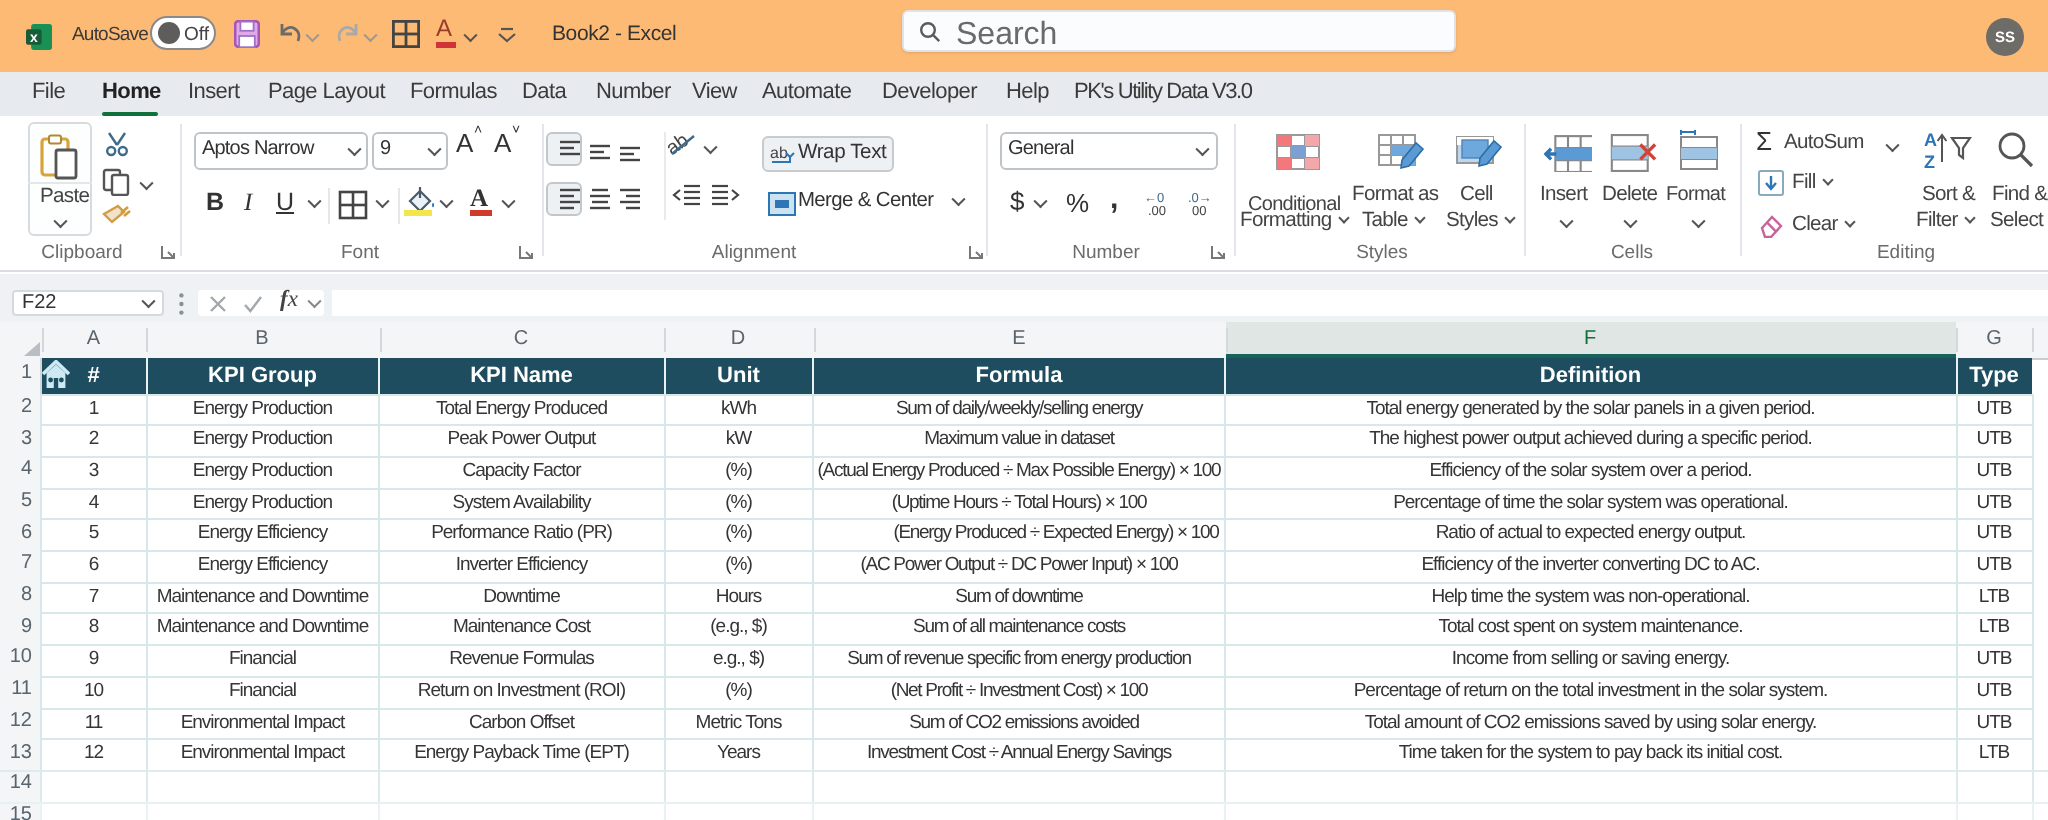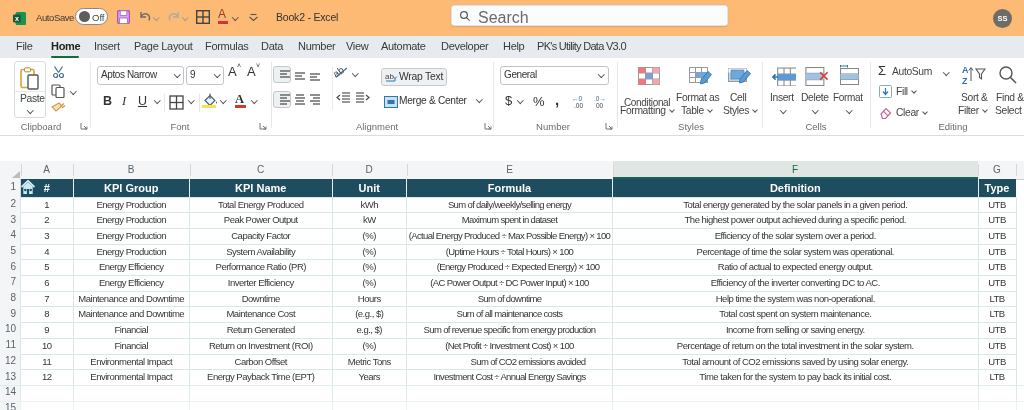--- a/index.html
+++ b/index.html
@@ -352,20 +352,40 @@
     </svg>
     <span class="abs rtxt" style="left:961px;top:34px;font-size:10.3px">Sort &amp;</span>
     <span class="abs rtxt" style="left:958px;top:47px;font-size:10.3px">Filter <i class="ichv"></i></span>
     <svg class="abs" style="left:998px;top:7px" width="20" height="20" viewBox="0 0 20 20">
       <circle cx="8" cy="8" r="6" fill="none" stroke="#555" stroke-width="1.4"></circle>
       <line x1="12.5" y1="12.5" x2="18" y2="18" stroke="#555" stroke-width="1.6"></line>
     </svg>
     <span class="abs rtxt" style="left:996px;top:34px;font-size:10.3px">Find &amp;</span>
     <span class="abs rtxt" style="left:995px;top:47px;font-size:10.3px">Select </span>
     <span class="glabel" style="left:953px">Editing</span>
+  </div>
+  <div id="fbar">
+    <div class="abs" style="left:6px;top:7.5px;width:76px;height:13.5px;background:#fff;border:1px solid #D6DADD;border-radius:2px"></div>
+    <span class="abs" style="left:11px;top:9px;font-size:10px;color:#333">F22</span>
+    <i class="abs chv" style="left:72px;top:11px;border-color:#555"></i>
+    <svg class="abs" style="left:89px;top:9px" width="4" height="12" viewBox="0 0 4 12">
+        <circle cx="1.7" cy="1.7" r="1.1" fill="#8a9096"></circle>
+        <circle cx="1.7" cy="6" r="1.1" fill="#8a9096"></circle>
+        <circle cx="1.7" cy="10.3" r="1.1" fill="#8a9096"></circle>
+      </svg>
+    <div class="abs" style="left:99px;top:7.5px;width:63px;height:13.5px;background:#fff;border-radius:2px"></div>
+    <svg class="abs" style="left:104px;top:9.5px" width="10" height="10" viewBox="0 0 10 10">
+        <path d="M1.5 1.5 L8.5 8.5 M8.5 1.5 L1.5 8.5" stroke="#A2A8AD" stroke-width="1.2"></path>
+      </svg>
+    <svg class="abs" style="left:121px;top:9.5px" width="11" height="10" viewBox="0 0 11 10">
+        <path d="M1.5 5.5 L4.2 8.5 L9.5 1.5" stroke="#A2A8AD" stroke-width="1.2" fill="none"></path>
+      </svg>
+    <span class="abs" style="left:140px;top:7px;font-size:11.5px;font-style:italic;color:#444;font-family:'Liberation Serif',serif"><b><i>f</i></b><i>x</i></span>
+    <i class="abs chv" style="left:154.5px;top:11px;border-color:#888"></i>
+    <div class="abs" style="left:166px;top:7.5px;width:858px;height:13.5px;background:#fff"></div>
   </div>
   <div id="sheet">
     <div id="colhead">
       <svg class="abs" style="left:12px;top:10px" width="8" height="7" viewBox="0 0 8 7">
           <path d="M8 0 L8 7 L0 7 Z" fill="#B8BEC4"></path>
         </svg>
       <span class="colletter" style="left:46.7px">A</span>
       <span class="colletter" style="left:131px">B</span>
       <span class="colletter" style="left:260.5px">C</span>
       <span class="colletter" style="left:369px">D</span>
@@ -426,42 +446,42 @@
       <div class="dcell" style="left:73px;top:35.5px;width:116.5px">Energy Production</div>
       <div class="dcell" style="left:189.5px;top:35.5px;width:142.5px">Total Energy Produced</div>
       <div class="dcell" style="left:332px;top:35.5px;width:74.5px">kWh</div>
       <div class="dcell ecell" style="left:406.5px;top:35.5px;width:206px">Sum of daily/weekly/selling energy</div>
       <div class="dcell" style="left:612.5px;top:35.5px;width:365.5px">Total energy generated by the solar panels in a given period.</div>
       <div class="dcell" style="left:978px;top:35.5px;width:38px">UTB</div>
       <div class="dcell" style="left:20.5px;top:51.2px;width:52.5px">2</div>
       <div class="dcell" style="left:73px;top:51.2px;width:116.5px">Energy Production</div>
       <div class="dcell" style="left:189.5px;top:51.2px;width:142.5px">Peak Power Output</div>
       <div class="dcell" style="left:332px;top:51.2px;width:74.5px">kW</div>
-      <div class="dcell ecell" style="left:406.5px;top:51.2px;width:206px">Maximum spent in dataset</div>
+      <div class="dcell ecell" style="left:406.5px;top:51.2px;width:206px">Maximum value in dataset</div>
       <div class="dcell" style="left:612.5px;top:51.2px;width:365.5px">The highest power output achieved during a specific period.</div>
       <div class="dcell" style="left:978px;top:51.2px;width:38px">UTB</div>
       <div class="dcell" style="left:20.5px;top:66.9px;width:52.5px">3</div>
       <div class="dcell" style="left:73px;top:66.9px;width:116.5px">Energy Production</div>
       <div class="dcell" style="left:189.5px;top:66.9px;width:142.5px">Capacity Factor</div>
       <div class="dcell" style="left:332px;top:66.9px;width:74.5px">(%)</div>
       <div class="dcell ecell" style="left:406.5px;top:66.9px;width:206px">(Actual Energy Produced ÷ Max Possible Energy) × 100</div>
       <div class="dcell" style="left:612.5px;top:66.9px;width:365.5px">Efficiency of the solar system over a period.</div>
       <div class="dcell" style="left:978px;top:66.9px;width:38px">UTB</div>
       <div class="dcell" style="left:20.5px;top:82.6px;width:52.5px">4</div>
       <div class="dcell" style="left:73px;top:82.6px;width:116.5px">Energy Production</div>
       <div class="dcell" style="left:189.5px;top:82.6px;width:142.5px">System Availability</div>
       <div class="dcell" style="left:332px;top:82.6px;width:74.5px">(%)</div>
       <div class="dcell ecell" style="left:406.5px;top:82.6px;width:206px">(Uptime Hours ÷ Total Hours) × 100</div>
       <div class="dcell" style="left:612.5px;top:82.6px;width:365.5px">Percentage of time the solar system was operational.</div>
       <div class="dcell" style="left:978px;top:82.6px;width:38px">UTB</div>
       <div class="dcell" style="left:20.5px;top:98.3px;width:52.5px">5</div>
       <div class="dcell" style="left:73px;top:98.3px;width:116.5px">Energy Efficiency</div>
       <div class="dcell" style="left:189.5px;top:98.3px;width:142.5px">Performance Ratio (PR)</div>
       <div class="dcell" style="left:332px;top:98.3px;width:74.5px">(%)</div>
-      <div class="dcell ecell" style="left:415px;top:98.3px;width:206px">(Energy Produced ÷ Expected Energy) × 100</div>
+      <div class="dcell ecell" style="left:425px;top:98.3px;width:206px">(Energy Produced ÷ Expected Energy) × 100</div>
       <div class="dcell" style="left:612.5px;top:98.3px;width:365.5px">Ratio of actual to expected energy output.</div>
       <div class="dcell" style="left:978px;top:98.3px;width:38px">UTB</div>
       <div class="dcell" style="left:20.5px;top:114.0px;width:52.5px">6</div>
       <div class="dcell" style="left:73px;top:114.0px;width:116.5px">Energy Efficiency</div>
       <div class="dcell" style="left:189.5px;top:114.0px;width:142.5px">Inverter Efficiency</div>
       <div class="dcell" style="left:332px;top:114.0px;width:74.5px">(%)</div>
       <div class="dcell ecell" style="left:406.5px;top:114.0px;width:206px">(AC Power Output ÷ DC Power Input) × 100</div>
       <div class="dcell" style="left:612.5px;top:114.0px;width:365.5px">Efficiency of the inverter converting DC to AC.</div>
       <div class="dcell" style="left:978px;top:114.0px;width:38px">UTB</div>
       <div class="dcell" style="left:20.5px;top:129.7px;width:52.5px">7</div>
@@ -473,37 +493,37 @@
       <div class="dcell" style="left:978px;top:129.7px;width:38px">LTB</div>
       <div class="dcell" style="left:20.5px;top:145.4px;width:52.5px">8</div>
       <div class="dcell" style="left:73px;top:145.4px;width:116.5px">Maintenance and Downtime</div>
       <div class="dcell" style="left:189.5px;top:145.4px;width:142.5px">Maintenance Cost</div>
       <div class="dcell" style="left:332px;top:145.4px;width:74.5px">(e.g., $)</div>
       <div class="dcell ecell" style="left:406.5px;top:145.4px;width:206px">Sum of all maintenance costs</div>
       <div class="dcell" style="left:612.5px;top:145.4px;width:365.5px">Total cost spent on system maintenance.</div>
       <div class="dcell" style="left:978px;top:145.4px;width:38px">LTB</div>
       <div class="dcell" style="left:20.5px;top:161.1px;width:52.5px">9</div>
       <div class="dcell" style="left:73px;top:161.1px;width:116.5px">Financial</div>
-      <div class="dcell" style="left:189.5px;top:161.1px;width:142.5px">Return Generated</div>
+      <div class="dcell" style="left:189.5px;top:161.1px;width:142.5px">Revenue Formulas</div>
       <div class="dcell" style="left:332px;top:161.1px;width:74.5px">e.g., $)</div>
       <div class="dcell ecell" style="left:406.5px;top:161.1px;width:206px">Sum of revenue specific from energy production</div>
       <div class="dcell" style="left:612.5px;top:161.1px;width:365.5px">Income from selling or saving energy.</div>
       <div class="dcell" style="left:978px;top:161.1px;width:38px">UTB</div>
       <div class="dcell" style="left:20.5px;top:176.8px;width:52.5px">10</div>
       <div class="dcell" style="left:73px;top:176.8px;width:116.5px">Financial</div>
       <div class="dcell" style="left:189.5px;top:176.8px;width:142.5px">Return on Investment (ROI)</div>
       <div class="dcell" style="left:332px;top:176.8px;width:74.5px">(%)</div>
       <div class="dcell ecell" style="left:406.5px;top:176.8px;width:206px">(Net Profit ÷ Investment Cost) × 100</div>
       <div class="dcell" style="left:612.5px;top:176.8px;width:365.5px">Percentage of return on the total investment in the solar system.</div>
       <div class="dcell" style="left:978px;top:176.8px;width:38px">UTB</div>
       <div class="dcell" style="left:20.5px;top:192.5px;width:52.5px">11</div>
       <div class="dcell" style="left:73px;top:192.5px;width:116.5px">Environmental Impact</div>
       <div class="dcell" style="left:189.5px;top:192.5px;width:142.5px">Carbon Offset</div>
       <div class="dcell" style="left:332px;top:192.5px;width:74.5px">Metric Tons</div>
-      <div class="dcell ecell" style="left:425px;top:192.5px;width:206px">Sum of CO2 emissions avoided</div>
+      <div class="dcell ecell" style="left:409px;top:192.5px;width:206px">Sum of CO2 emissions avoided</div>
       <div class="dcell" style="left:612.5px;top:192.5px;width:365.5px">Total amount of CO2 emissions saved by using solar energy.</div>
       <div class="dcell" style="left:978px;top:192.5px;width:38px">UTB</div>
       <div class="dcell" style="left:20.5px;top:208.2px;width:52.5px">12</div>
       <div class="dcell" style="left:73px;top:208.2px;width:116.5px">Environmental Impact</div>
       <div class="dcell" style="left:189.5px;top:208.2px;width:142.5px">Energy Payback Time (EPT)</div>
       <div class="dcell" style="left:332px;top:208.2px;width:74.5px">Years</div>
       <div class="dcell ecell" style="left:406.5px;top:208.2px;width:206px">Investment Cost ÷ Annual Energy Savings</div>
       <div class="dcell" style="left:612.5px;top:208.2px;width:365.5px">Time taken for the system to pay back its initial cost.</div>
       <div class="dcell" style="left:978px;top:208.2px;width:38px">LTB</div>
       <div class="abs" style="left:20.5px;top:35.5px;width:995.5px;height:1px;background:#D8E8EA"></div>

